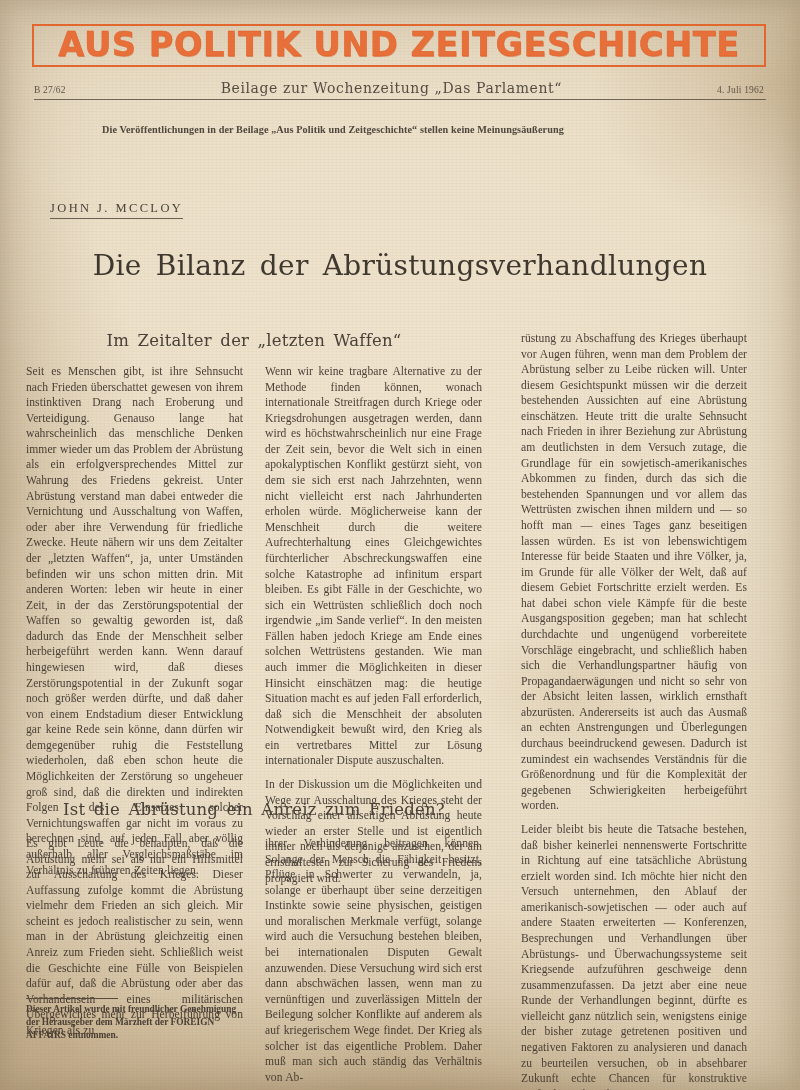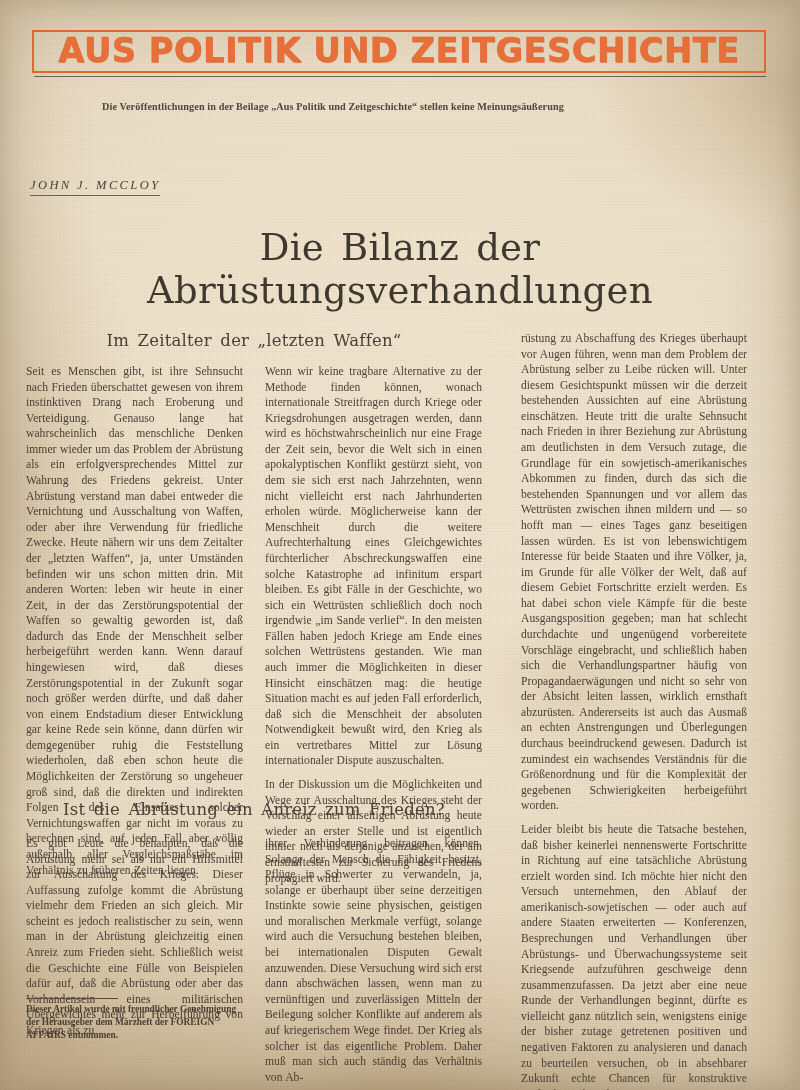--- a/index.html
+++ b/index.html
@@ -52,21 +52,21 @@
     inset: 0;
     padding: 18px 26px 8px 26px;
     box-sizing: border-box;
     z-index: 2;
   }
 
   
   .masthead {
     border: 2px solid #e2672e;
     padding: 2px 6px 4px 6px;
-    margin: 12px 8px 0 6px;
+    margin: 6px 8px 0 6px;
     text-align: center;
     line-height: 1;
   }
   .masthead-title {
     font-family: "DejaVu Sans", sans-serif;
     font-weight: 700;
     font-size: 33px;
     letter-spacing: 0.5px;
     color: #e7703a;
     white-space: nowrap;
@@ -107,36 +107,35 @@
     font-family: "Liberation Serif", serif;
     font-weight: 700;
     font-size: 10.2px;
     line-height: 1.62;
     color: #4f463c;
     letter-spacing: .1px;
   }
 
   
   .author {
-    margin: 62px 0 0 4px;
+    margin: 62px 0 0 24px;
     font-family: "Liberation Serif", serif;
     font-size: 12.5px;
     letter-spacing: 2.4px;
     color: #4a423a;
     display: inline-block;
     border-bottom: 1.2px solid #6a5f53;
     padding-bottom: 2px;
-    font-style: italic;
   }
   .headline {
     margin: 30px 0 0 0;
     text-align: center;
     font-family: "DejaVu Serif", serif;
     font-weight: 400;
-    font-size: 37px;
+    font-size: 28px;
     letter-spacing: .3px;
     color: #3f382f;
     word-spacing: 5px;
   }
 
   
   .section-head {
     text-align: center;
     font-family: "DejaVu Serif", serif;
     font-size: 16.5px;
@@ -202,20 +201,25 @@
 <body>
 
 <div class="page">
 
   <div class="sheet">
 
     <div class="masthead">
       <div class="masthead-title">AUS POLITIK UND ZEITGESCHICHTE</div>
     </div>
 
+    <div class="issueline">
+      <div class="issue-no">B 27/62</div>
+      <div class="beilage">Beilage zur Wochenzeitung „Das Parlament“</div>
+      <div class="issue-date">4. Juli 1962</div>
+    </div>
     <div class="rule-under-issue"></div>
 
     <div class="disclaimer">
       <div>Die Veröffentlichungen in der Beilage „Aus Politik und Zeitgeschichte“ stellen keine Meinungsäußerung</div>
     </div>
 
     <div style="margin:0;">
       <span class="author">JOHN J. MCCLOY</span>
     </div>
 

